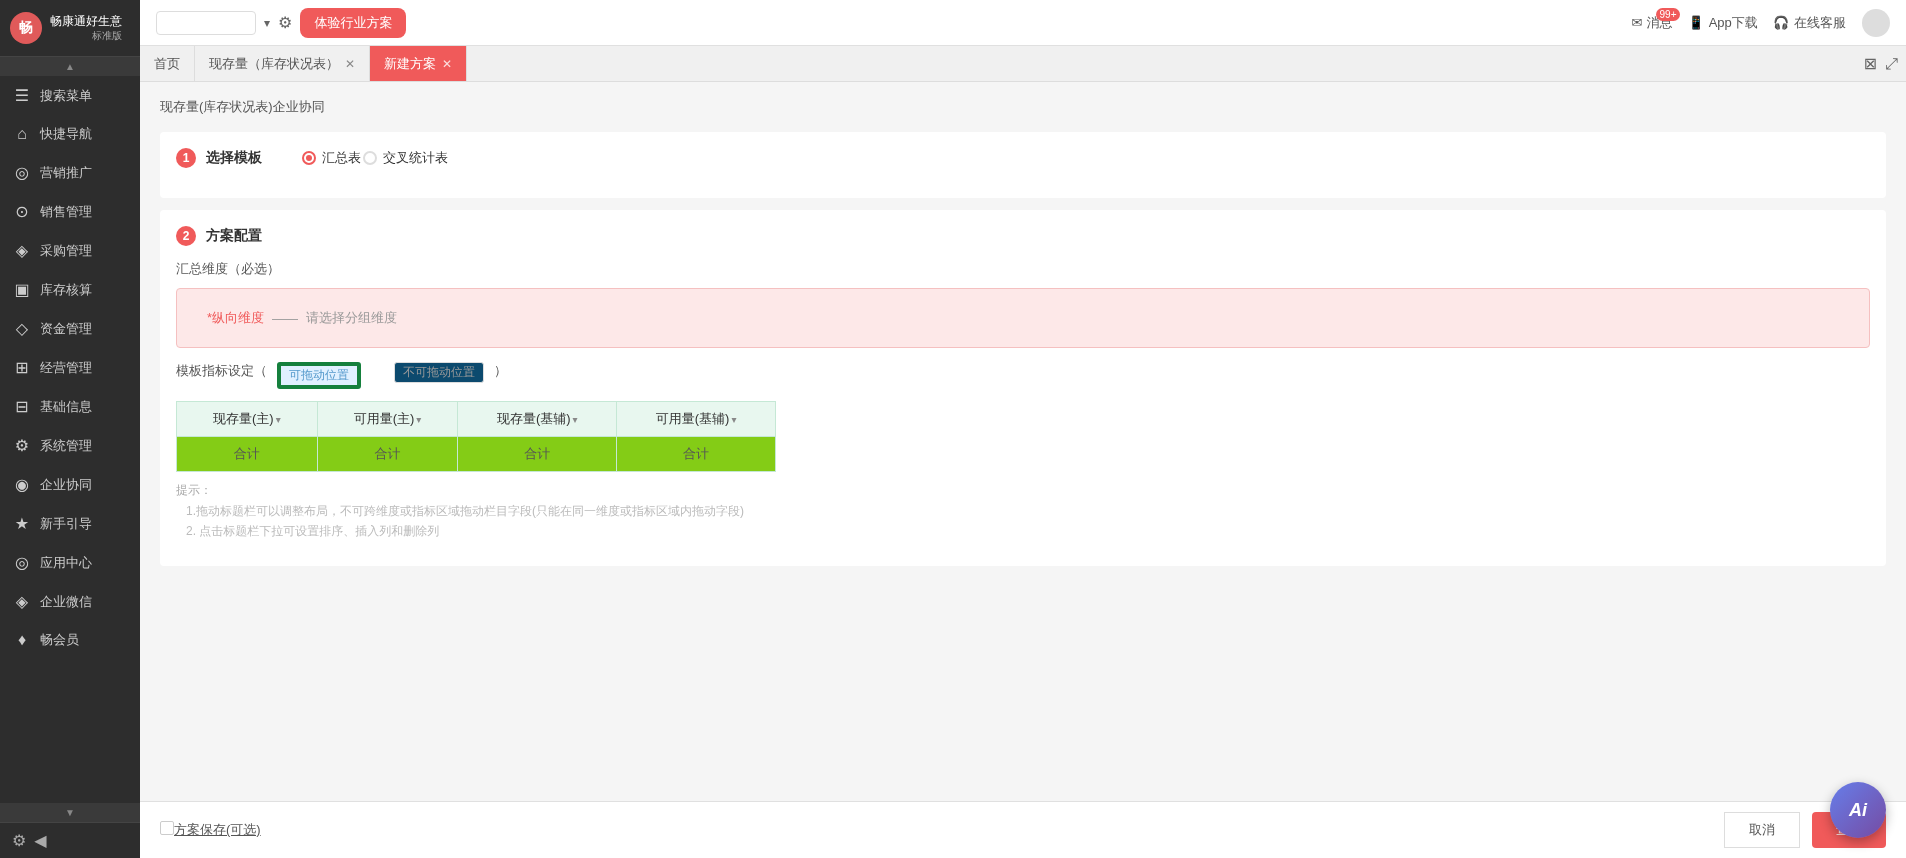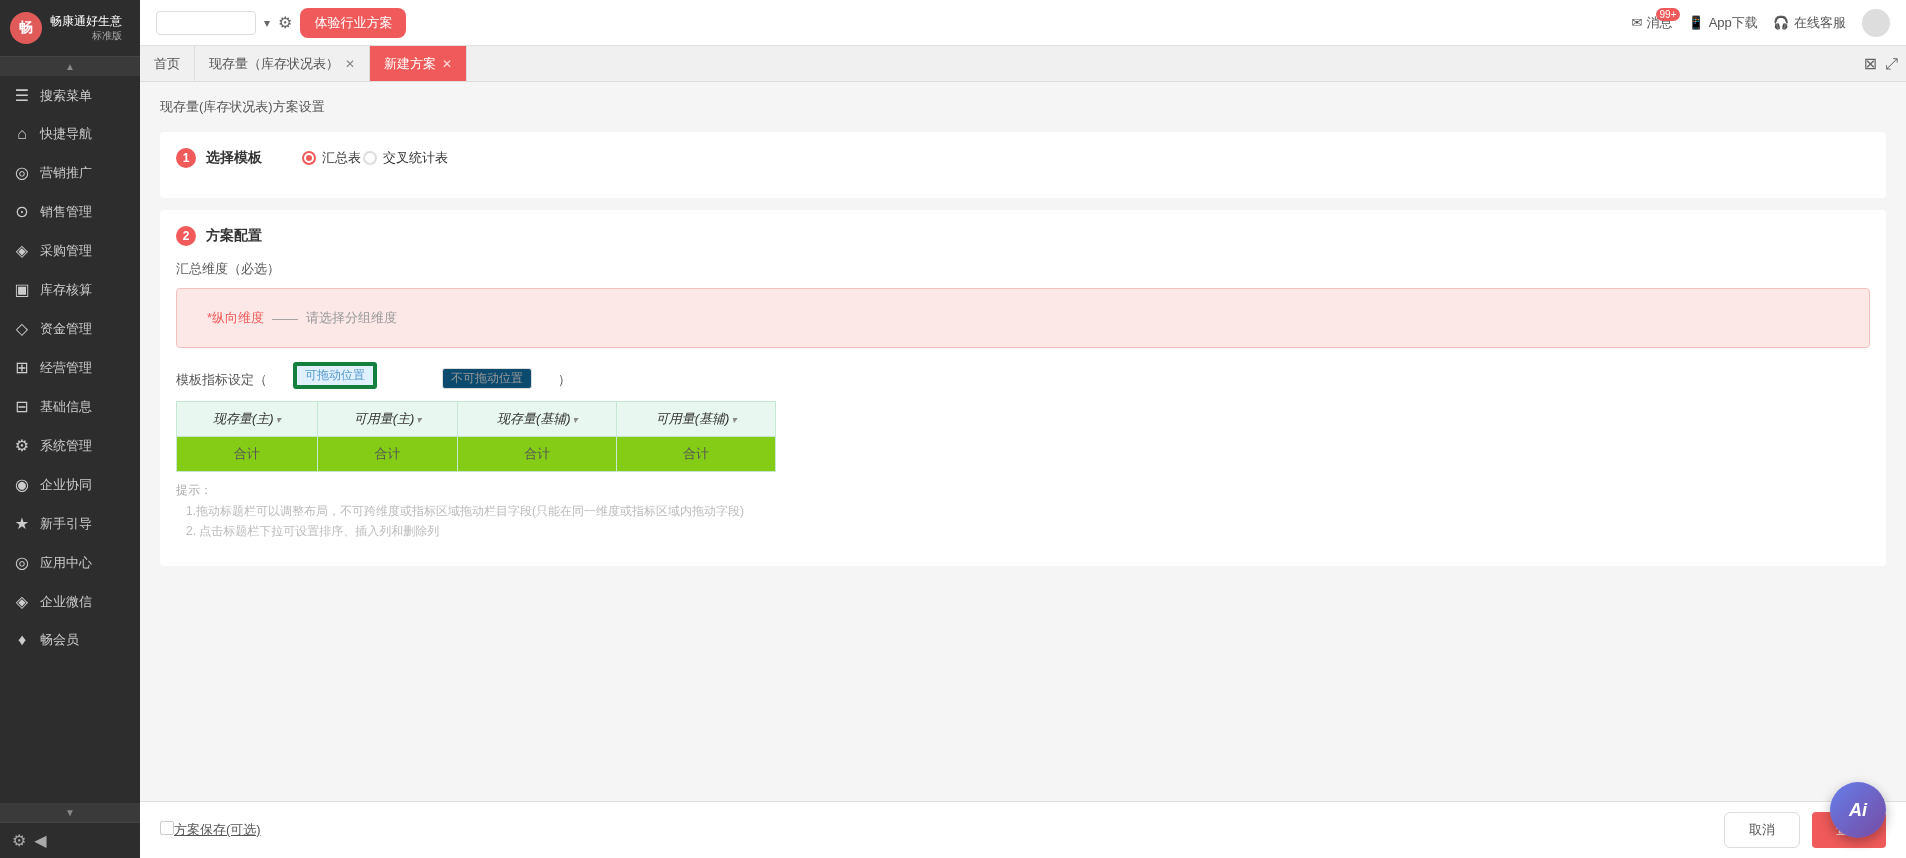--- a/index.html
+++ b/index.html
@@ -193,21 +193,21 @@
       border-radius: 4px;
       padding: 20px 30px;
       margin-bottom: 14px;
     }
     .dimension-row { display: flex; align-items: center; gap: 8px; }
     .dimension-label { color: #f05a5a; font-size: 13px; }
     .dimension-separator { color: #999; }
     .dimension-placeholder { color: #999; font-size: 13px; }
 
     
-    .indicators-setting { display: flex; align-items: flex-end; gap: 26px; margin-bottom: 12px; font-size: 13px; color: #555; }
+    .indicators-setting { display: flex; align-items: flex-start; gap: 10px; margin-bottom: 12px; font-size: 13px; color: #555; }
     .draggable-badge {
       background: #e0f0ff;
       border: 4px solid #15803d;
       border-radius: 3px;
       padding: 1px 8px;
       font-size: 12px;
       color: #5599cc;
     }
     .non-draggable-badge {
       background: #0c4a6e;
@@ -230,21 +230,21 @@
       text-align: center;
     }
     .stats-table td {
       background: #84cc16;
       border: 1px solid #c5e8d5;
       padding: 8px 16px;
       font-size: 13px;
       color: #555;
       text-align: center;
     }
-    .th-content { display: flex; align-items: center; justify-content: center; gap: 2px; font-style: italic; }
+    .th-content { display: flex; align-items: center; justify-content: center; gap: 2px; }
     .dropdown-arrow { color: #888; font-size: 10px; }
 
     .tips-section { margin-top: 10px; margin-bottom: 10px; }
     .tips-title { font-size: 12px; color: #aaa; margin-bottom: 4px; }
     .tips-item { font-size: 12px; color: #bbb; margin-bottom: 3px; padding-left: 10px; }
 
     
     .bottom-bar {
       background: #fff;
       border-top: 1px solid #e0e0e0;
@@ -258,21 +258,21 @@
     .checkbox-sq {
       width: 14px; height: 14px;
       border: 1px solid #ccc;
       border-radius: 2px;
       cursor: pointer;
     }
     .bottom-actions { display: flex; gap: 12px; }
     .cancel-btn {
       border: 1px solid #ddd;
       background: #fff;
-      border-radius: 6px;
+      border-radius: 0;
       padding: 8px 24px;
       cursor: pointer;
       font-size: 13px;
       color: #555;
     }
     .query-btn {
       background: #f05a5a;
       color: white;
       border: none;
       border-radius: 4px;
@@ -418,21 +418,21 @@
         <span>新建方案</span>
         <span class="tab-close">✕</span>
       </div>
       <div class="tab-expand">
         <span class="tab-expand-btn">⊠</span>
         <span class="tab-expand-btn">⤢</span>
       </div>
   </div>
 
   <div class="content">
-    <div class="page-title">现存量(库存状况表)方案设置</div>
+    <div class="page-title">现存量(库存状况表)企业协同</div>
 
     <div class="section">
       <div class="section-header">
         <div class="step-badge">1</div>
         <span class="section-title">选择模板</span>
         <div class="template-options" id="template-options">
         <label class="radio-option">
               <div class="radio-circle selected"></div>
               <span class="radio-label">汇总表</span>
             </label>

